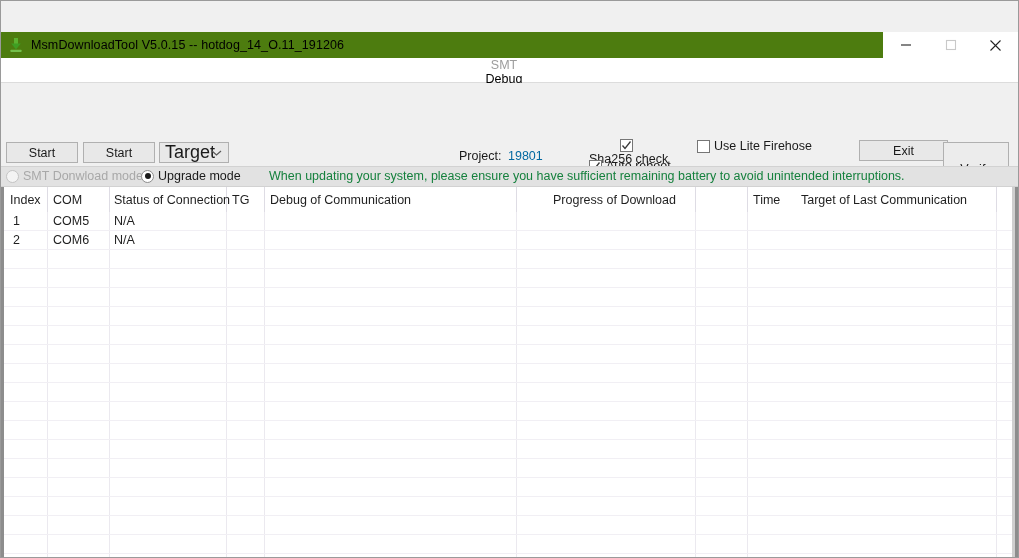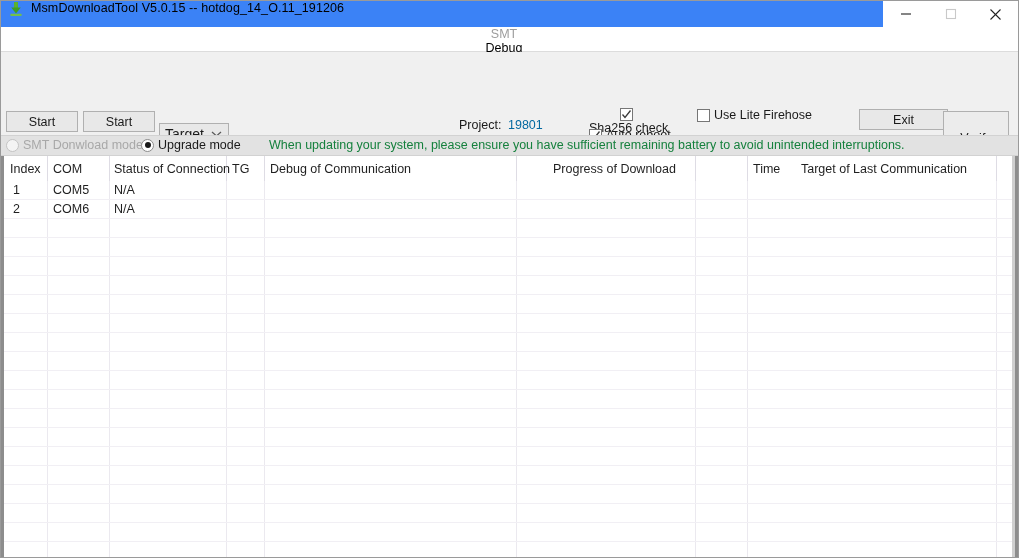--- a/index.html
+++ b/index.html
@@ -23,24 +23,25 @@
     background: #f0f0f0;
     box-sizing: border-box;
     border: 1px solid #9a9a9a;
     overflow: hidden;
   }
 
   
   .title-bar {
     position: relative;
     height: 26px;
-    background: #3b82f6;
-    display: flex;
-    align-items: flex-start;
-    box-sizing: border-box;
+    background: #4d7c0f;
+    display: flex;
+    align-items: center;
+    box-sizing: border-box;
+    margin-top: 31px;
   }
   .title-icon {
     width: 16px;
     height: 16px;
     margin-left: 7px;
     margin-right: 7px;
     flex: 0 0 auto;
     display: block;
   }
   .title-text {
@@ -115,26 +116,25 @@
 
   .combo {
     position: absolute;
     left: 158px;
     top: 59px;
     width: 70px;
     height: 21px;
     box-sizing: border-box;
     background: #e8e8e8;
     border: 1px solid #b0b0b0;
-    font-size: 14px;
+    font-size: 18px;
     display: flex;
     align-items: center;
     padding-left: 5px;
     color: #1a1a1a;
-    margin-top: 12px;
   }
   .combo .chevron {
     position: absolute;
     right: 6px;
     top: 50%;
     transform: translateY(-50%);
     display: block;
   }
 
   .project-label {

